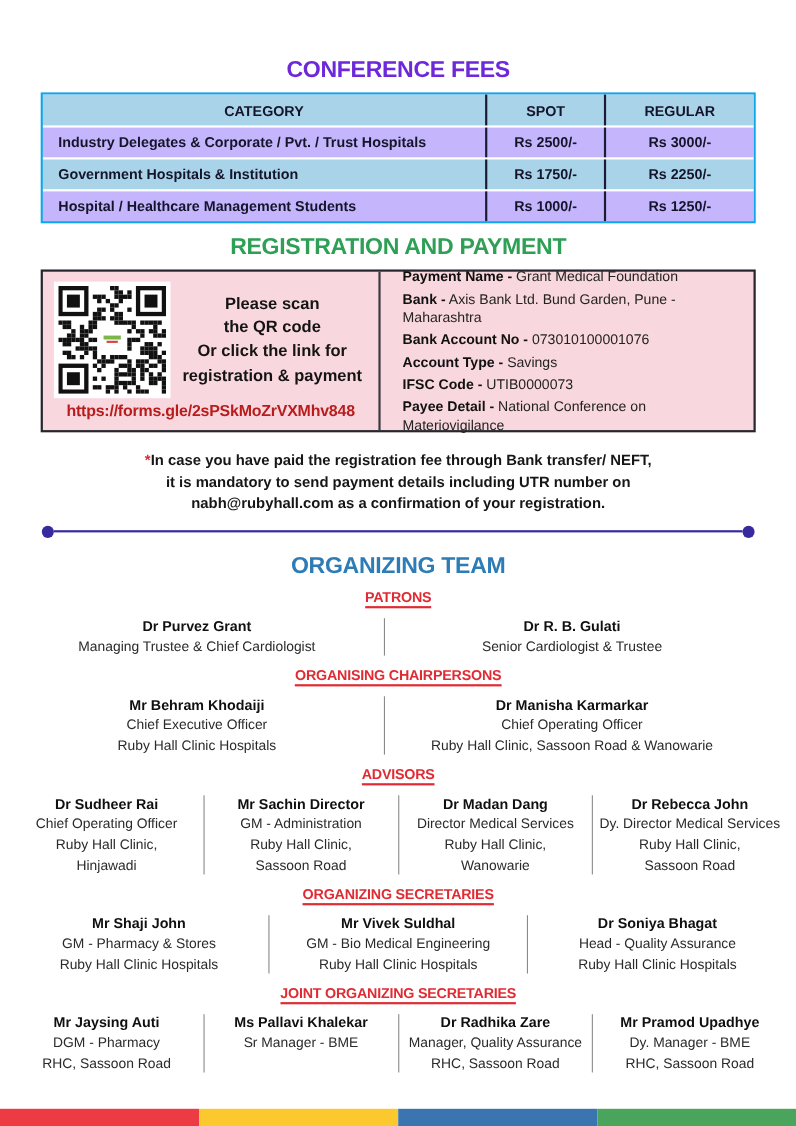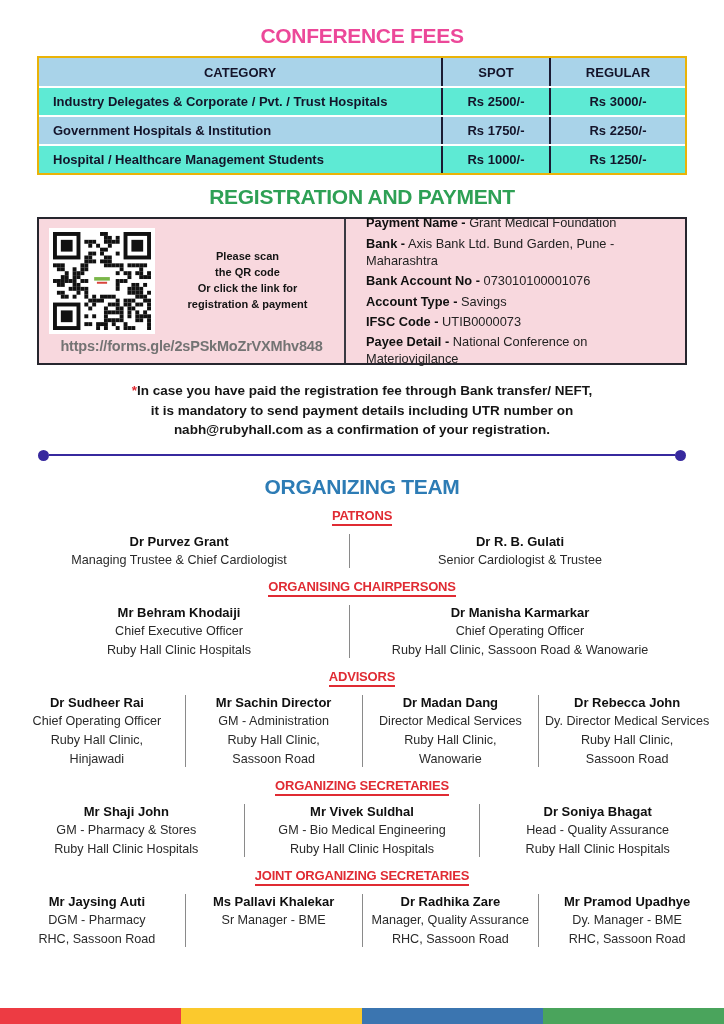--- a/index.html
+++ b/index.html
@@ -1,44 +1,44 @@
 <!DOCTYPE html>
 <html><head>
 <meta charset="utf-8">
 <style>
   * { margin:0; padding:0; box-sizing:border-box; }
   html,body { background:#fff; }
   body { width:724px; height:1024px; font-family:"Liberation Sans", sans-serif; color:#1a1a1a; }
   .page { position:relative; width:724px; height:1024px; overflow:hidden; background:#fff; }
 
   .big-title { text-align:center; font-weight:bold; font-size:21px; letter-spacing:-0.3px; }
-  .title-fees { color:#ec4899; margin-top:24px; }
+  .title-fees { color:#6d28d9; margin-top:52px; }
   .title-reg  { color:#2ea055; margin-top:10px; }
   .title-team { color:#2d7cb5; margin-top:14px; }
 
   
-  .fees-table { width:650px; margin:8px auto 0; border:2px solid #eab308; }
+  .fees-table { width:650px; margin:8px auto 0; border:2px solid #0ea5e9; }
   .trow { display:grid; grid-template-columns:402px 108px 136px; }
   .trow + .trow { border-top:2px solid #ffffff; }
   .cell { display:flex; align-items:center; font-size:13px; font-weight:bold; min-height:27px; color:#14142a; }
   .trow.header .cell { min-height:28px; justify-content:center; }
   .cell.cat { justify-content:flex-start; padding-left:14px; }
   .cell.fee { justify-content:center; }
   .cell.c2, .cell.c3 { border-left:2px solid #1b1b33; }
   .bg-blue   { background:#a9d3e9; }
-  .bg-yellow { background:#5eead4; }
+  .bg-yellow { background:#c4b5fd; }
 
   
   .payment-box { width:650px; height:148px; margin:8px auto 0; background:#f8d8de; border:2px solid #26262e; display:flex; }
   .payment-left { width:305px; display:flex; flex-direction:column; }
   .qr-area { flex:1; display:flex; align-items:center; padding:8px 4px 0 10px; }
   .qr-box { width:106px; height:106px; background:#fff; padding:4px; flex:0 0 auto; }
   .qr-box svg { width:98px; height:98px; display:block; }
-  .qr-caption { flex:1; text-align:center; font-weight:bold; font-size:11px; line-height:1.45; color:#141414; padding:0 2px; }
-  .qr-link { display:block; text-align:center; font-weight:bold; font-size:14.5px; color:#737373; text-decoration:none; margin:3px 0 9px; letter-spacing:-0.2px; }
+  .qr-caption { flex:1; text-align:center; font-weight:bold; font-size:15px; line-height:1.45; color:#141414; padding:0 2px; }
+  .qr-link { display:block; text-align:center; font-weight:bold; font-size:14.5px; color:#b91c1c; text-decoration:none; margin:3px 0 9px; letter-spacing:-0.2px; }
   .payment-vsep { width:2px; background:#3a3a42; }
   .payment-right { flex:1; display:flex; flex-direction:column; justify-content:center; gap:3px; padding:6px 8px 6px 20px; }
   .pay-row { font-size:12.8px; line-height:1.35; color:#222; }
   .pay-row b { color:#101010; }
 
   
   .note { margin-top:16px; text-align:center; font-weight:bold; font-size:13.5px; line-height:1.45; color:#161616; }
   .asterisk { color:#e02b33; }
 
   

